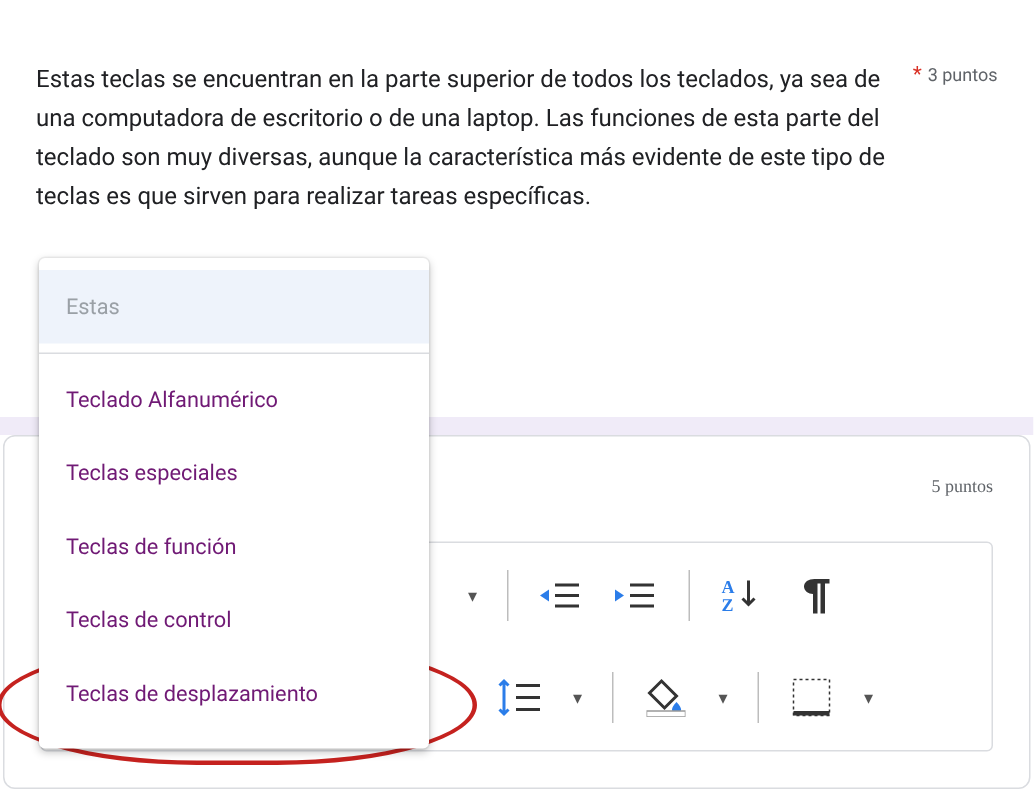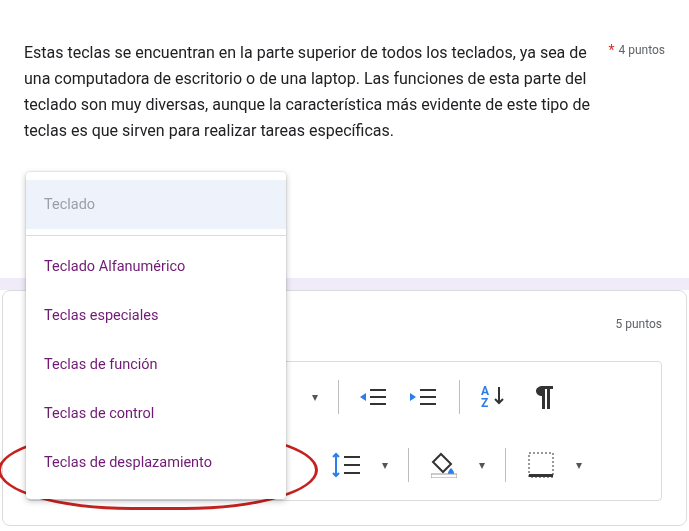--- a/index.html
+++ b/index.html
@@ -45,20 +45,21 @@
     background: #f0ebf8;
     margin: 0 0;
   }
   .q2 {
     padding: 24px;
     border: 1px solid #dadce0;
     border-radius: 8px;
     margin: 0 2px;
     position: relative;
     background: #fff;
+    font-family: Liberation Serif, serif;
   }
   .q2 .q-text { font-size: 16px; }
   .inline-star { color: #d93025; }
   .q2 .points-wrap { position: absolute; right: 24px; top: 24px; }
   .toolbar-img {
     margin-top: 20px;
     padding: 12px 24px;
     border: 1px solid #dadce0;
     border-radius: 4px;
     display: flex;
@@ -130,21 +131,21 @@
   .row2 { padding-left: 280px; }
 </style>
 </head>
 <body>
 
 <div class="card q1">
   <div class="q-header">
     <div class="q-text">Estas teclas se encuentran en la parte superior de todos los teclados, ya sea de una computadora de escritorio o de una laptop. Las funciones de esta parte del teclado son muy diversas, aunque la característica más evidente de este tipo de teclas es que sirven para realizar tareas específicas.</div>
     <div class="points-wrap">
       <span class="req-star">*</span>
-      <span class="points">4 puntos</span>
+      <span class="points">3 puntos</span>
     </div>
   </div>
 </div>
 
 <div class="divider" style="margin-top:110px;"></div>
 
 <div class="q2">
   <div class="q-text">
     <span>s del menú inicio son:</span>
     <span class="inline-star">*</span>
@@ -207,20 +208,20 @@
             <rect x="1" y="22" width="24" height="3" fill="#333"></rect>
           </svg>
       </span>
       <span class="chev">▾</span>
     </div>
     <div class="circle-ann"></div>
   </div>
 </div>
 
 <div class="dropdown">
-  <div class="dd-item dd-placeholder">Teclado</div>
+  <div class="dd-item dd-placeholder">Estas</div>
   <div class="dd-divider"></div>
   <div class="dd-item">Teclado Alfanumérico</div>
   <div class="dd-item">Teclas especiales</div>
   <div class="dd-item">Teclas de función</div>
   <div class="dd-item">Teclas de control</div>
   <div class="dd-item">Teclas de desplazamiento</div>
 </div>
 
 </body></html>

